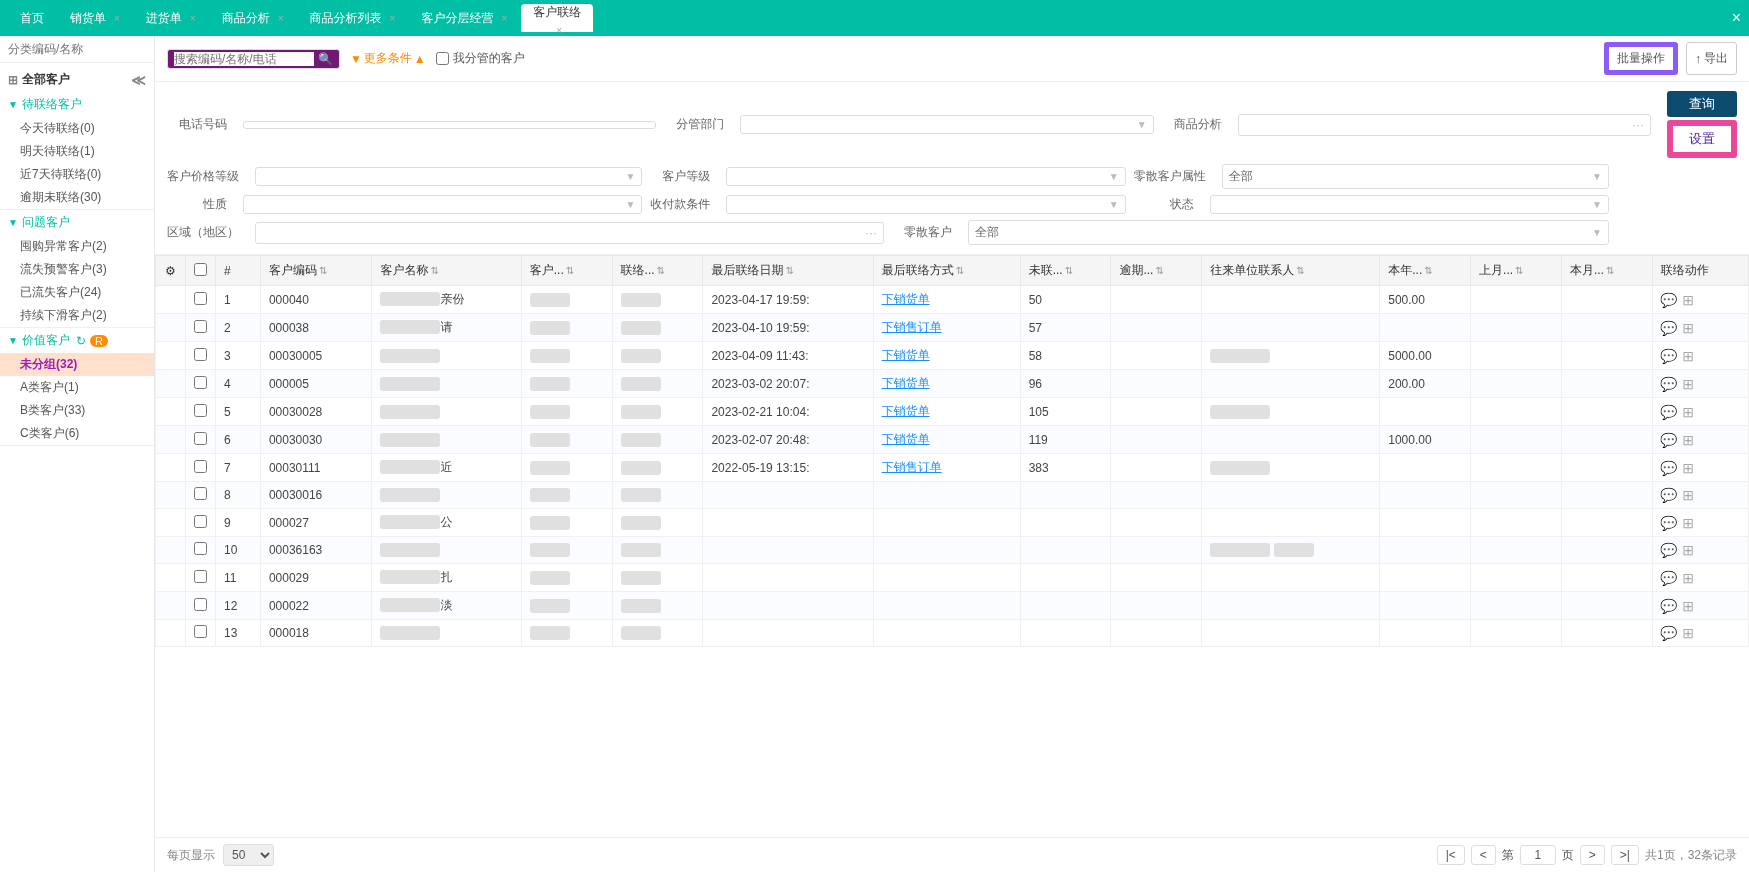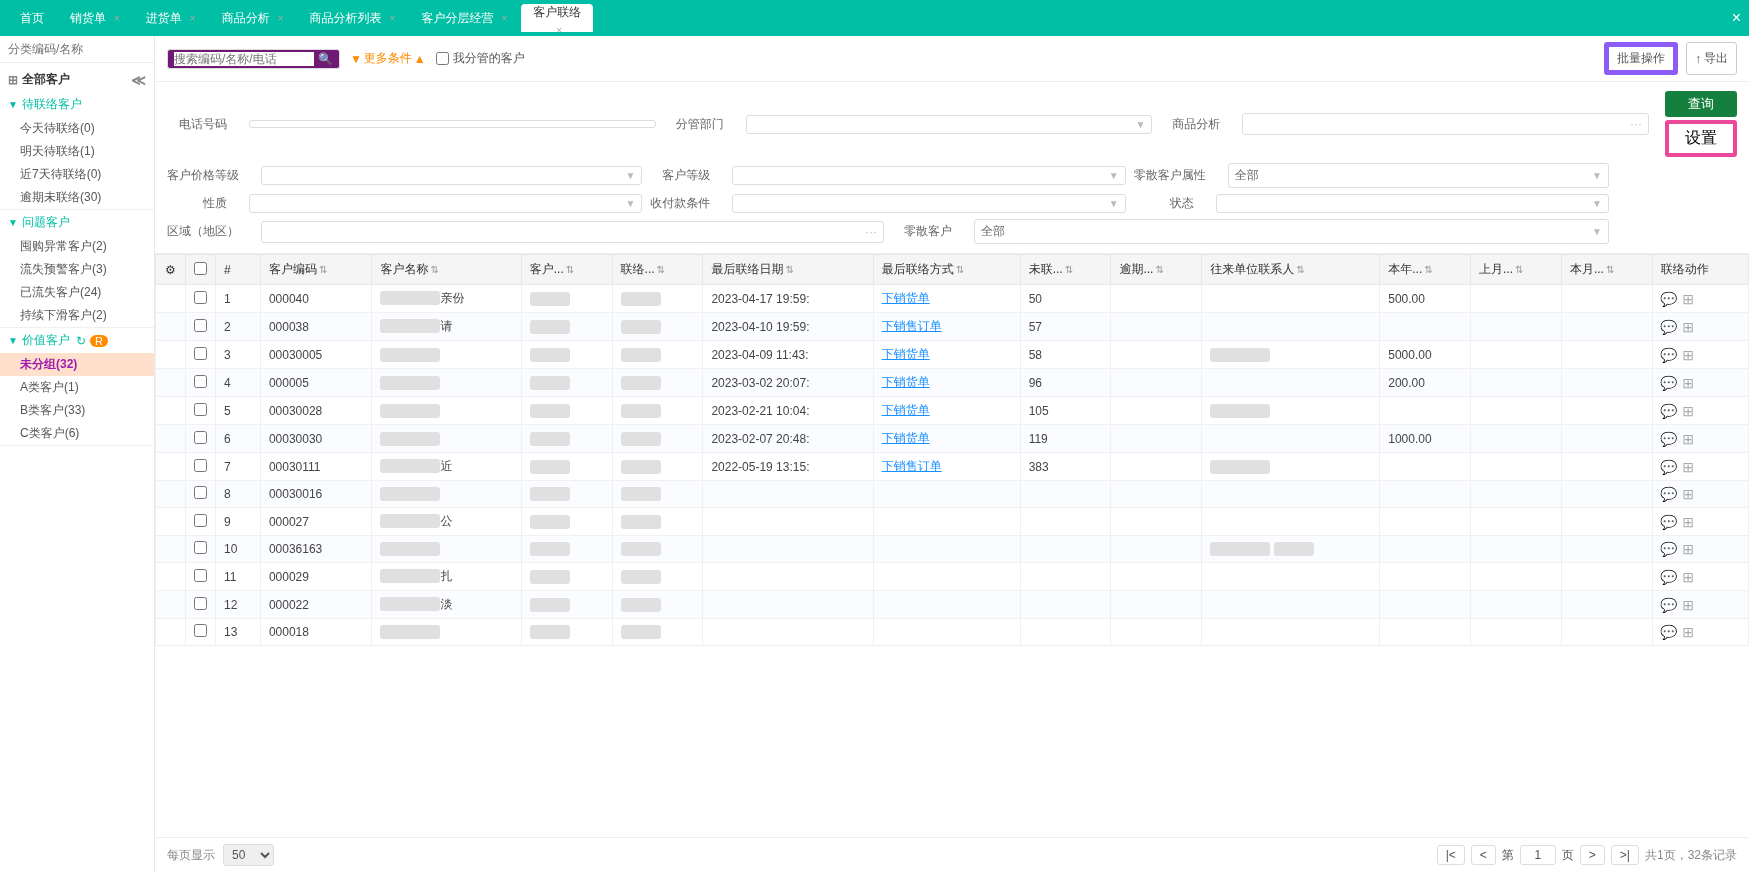--- a/index.html
+++ b/index.html
@@ -115,33 +115,33 @@
       border-bottom: 1px solid #eee;
       padding: 6px 12px;
     }
     .filter-row {
       display: flex; align-items: center;
       gap: 8px; padding: 3px 0;
     }
     .filter-field {
       display: flex; align-items: center;
       flex: 1; min-width: 0;
-      gap: 22px;
+      gap: 16px;
     }
     .filter-label { color: #666; white-space: nowrap; min-width: 60px; text-align: right; font-size: 12px; }
     .filter-input {
       flex: 1; border: 1px solid #ddd; border-radius: 3px;
       padding: 3px 6px; font-size: 12px; color: #666; outline: none;
       display: flex; align-items: center; justify-content: space-between;
       cursor: pointer; background: #fff;
     }
     .filter-input .chevron { color: #bbb; font-size: 10px; }
     .filter-btn-group { display: flex; flex-direction: column; gap: 3px; margin-left: 8px; }
-    .btn-query { background: #15803d; color: #fff; border: none; padding: 4px 16px; border-radius: 3px; cursor: pointer; font-size: 13px; white-space: nowrap; }
-    .btn-reset { background: #fff; color: #000000; border: 4px solid #ec4899; padding: 4px 16px; border-radius: 3px; cursor: pointer; font-size: 16px; white-space: nowrap; }
+    .btn-query { background: #0c4a6e; color: #fff; border: none; padding: 4px 16px; border-radius: 3px; cursor: pointer; font-size: 13px; white-space: nowrap; }
+    .btn-reset { background: #fff; color: #4c1d95; border: 6px solid #ec4899; padding: 4px 16px; border-radius: 3px; cursor: pointer; font-size: 13px; white-space: nowrap; }
 
     
     .table-container {
       flex: 1;
       overflow: auto;
       background: #fff;
       margin: 0;
     }
     table {
       width: 100%;

